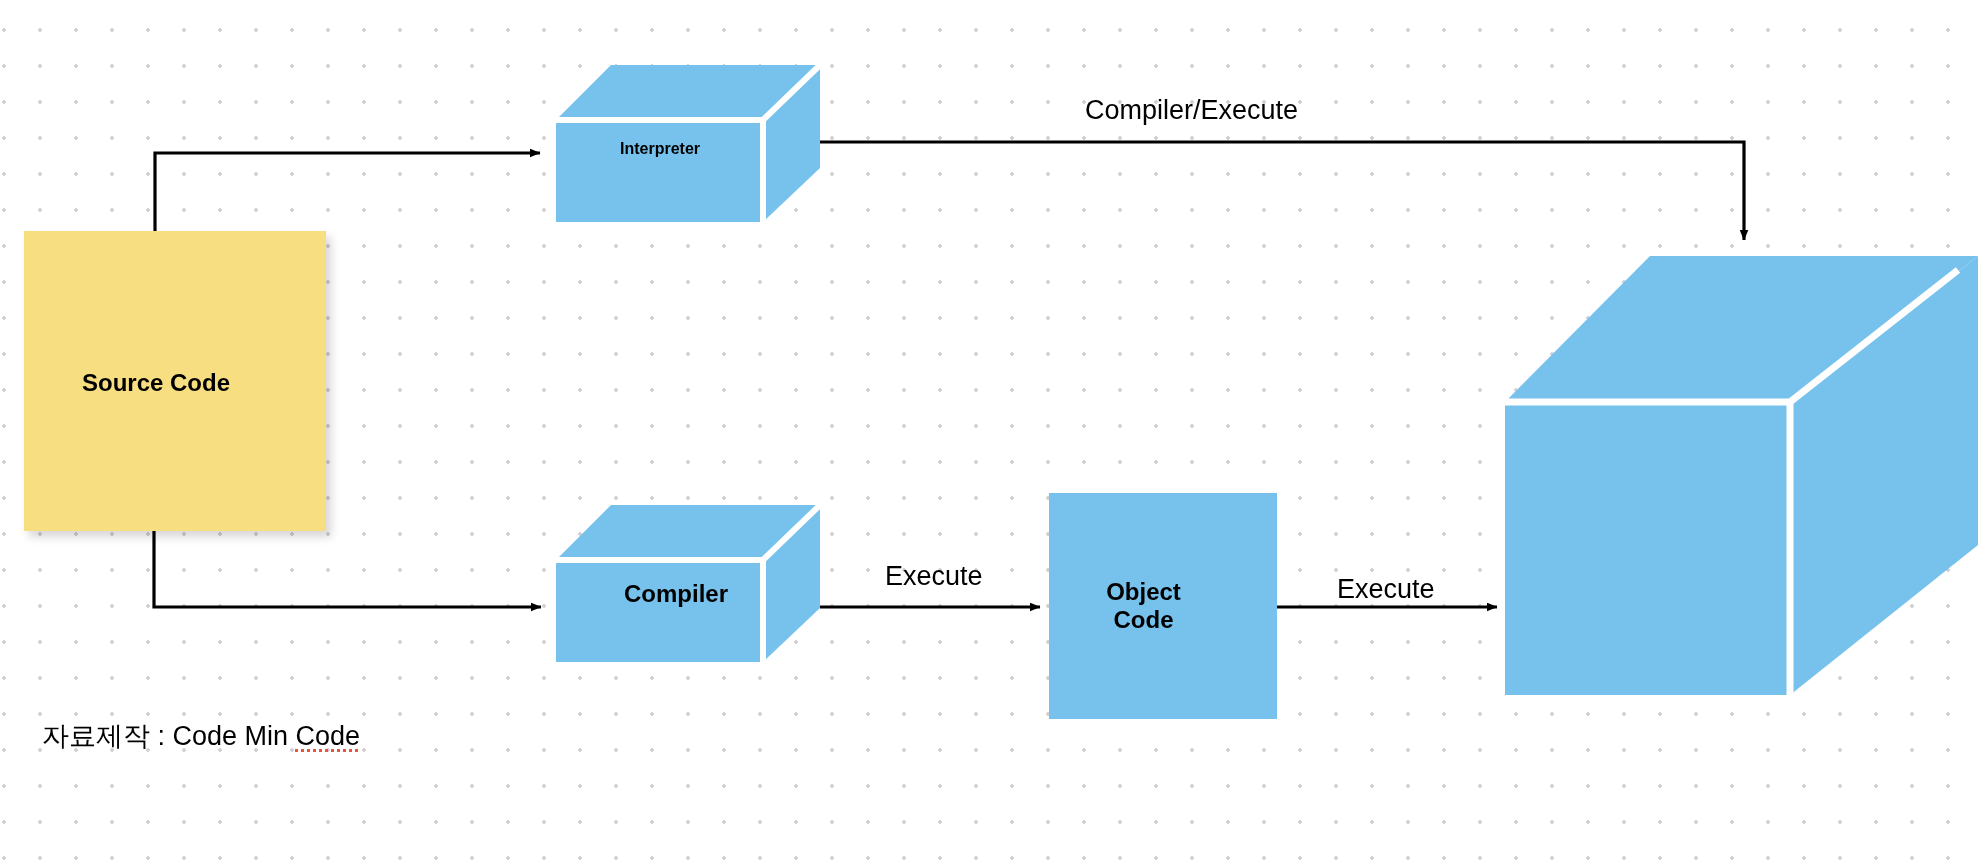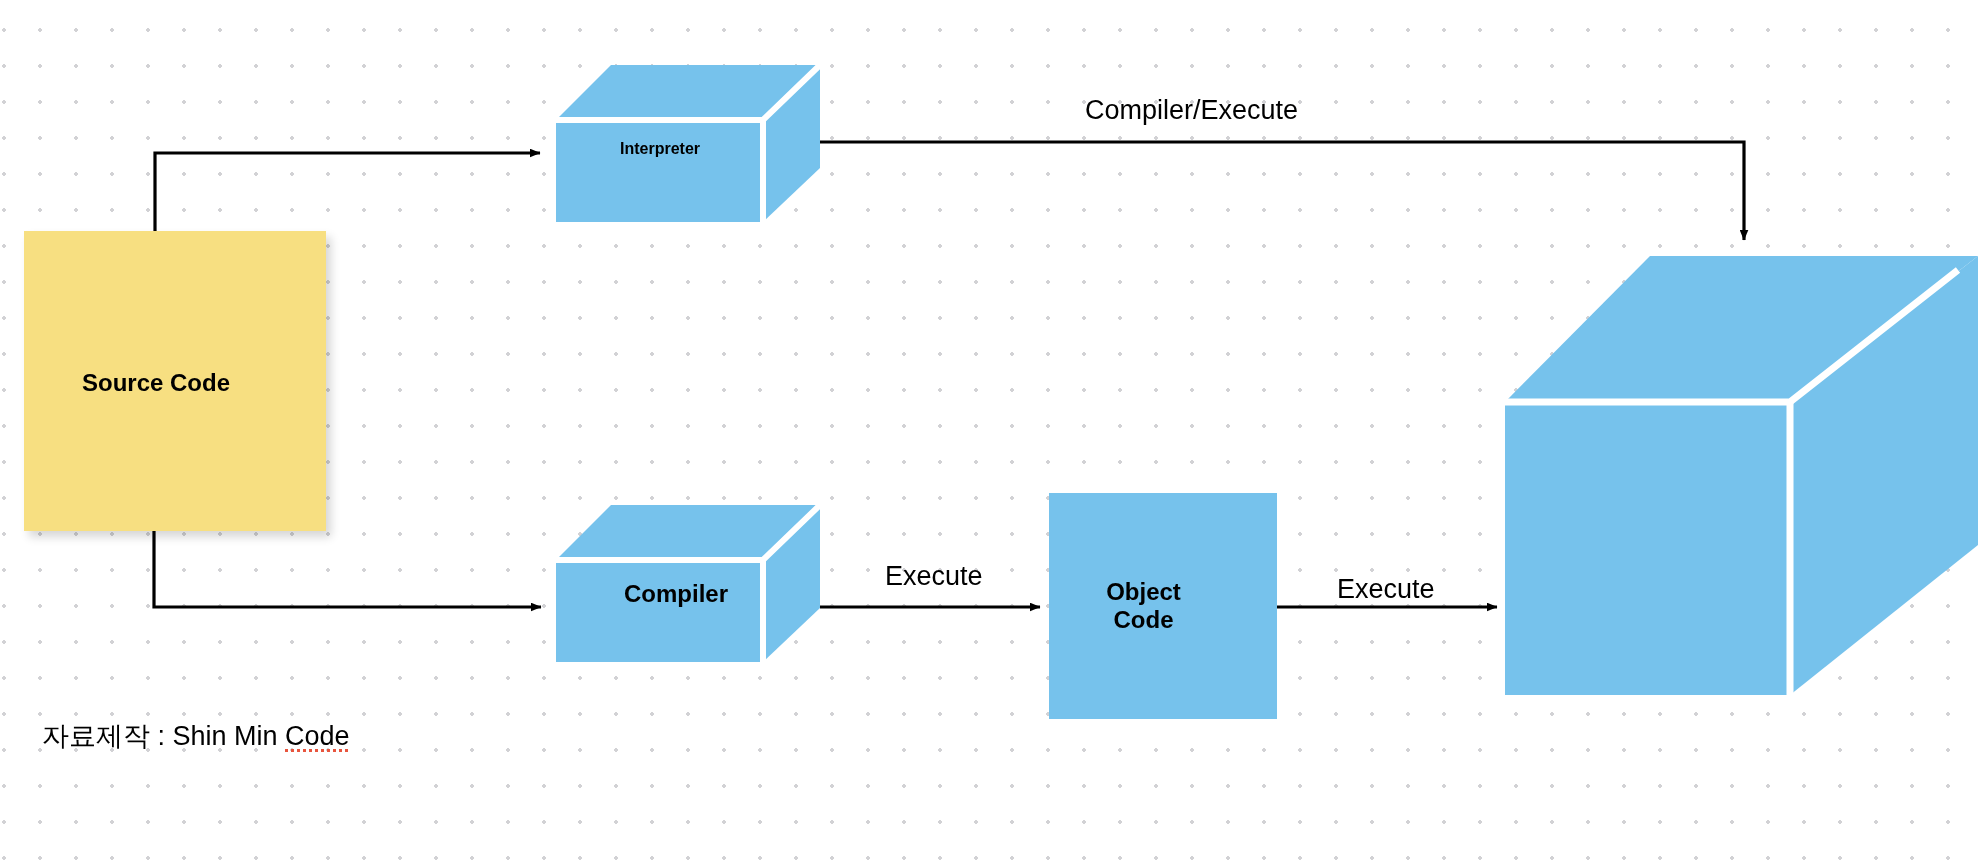--- a/index.html
+++ b/index.html
@@ -197,15 +197,15 @@
 
   <div id="compiler-label" class="node-label">Compiler</div>
 
 
   <div id="label-translate-execute" class="edge-label">Compiler/Execute</div>
 
   <div id="label-compile" class="edge-label">Execute</div>
 
   <div id="label-execute" class="edge-label">Execute</div>
 
-  <div id="credit-line"><span>자료제작 : Shin Min </span><span class="spell-error">Code</span></div>
+  <div id="credit-line"><span>자료제작 : Code Min </span><span class="spell-error">Code</span></div>
 
 </div>
 
 </body></html>

